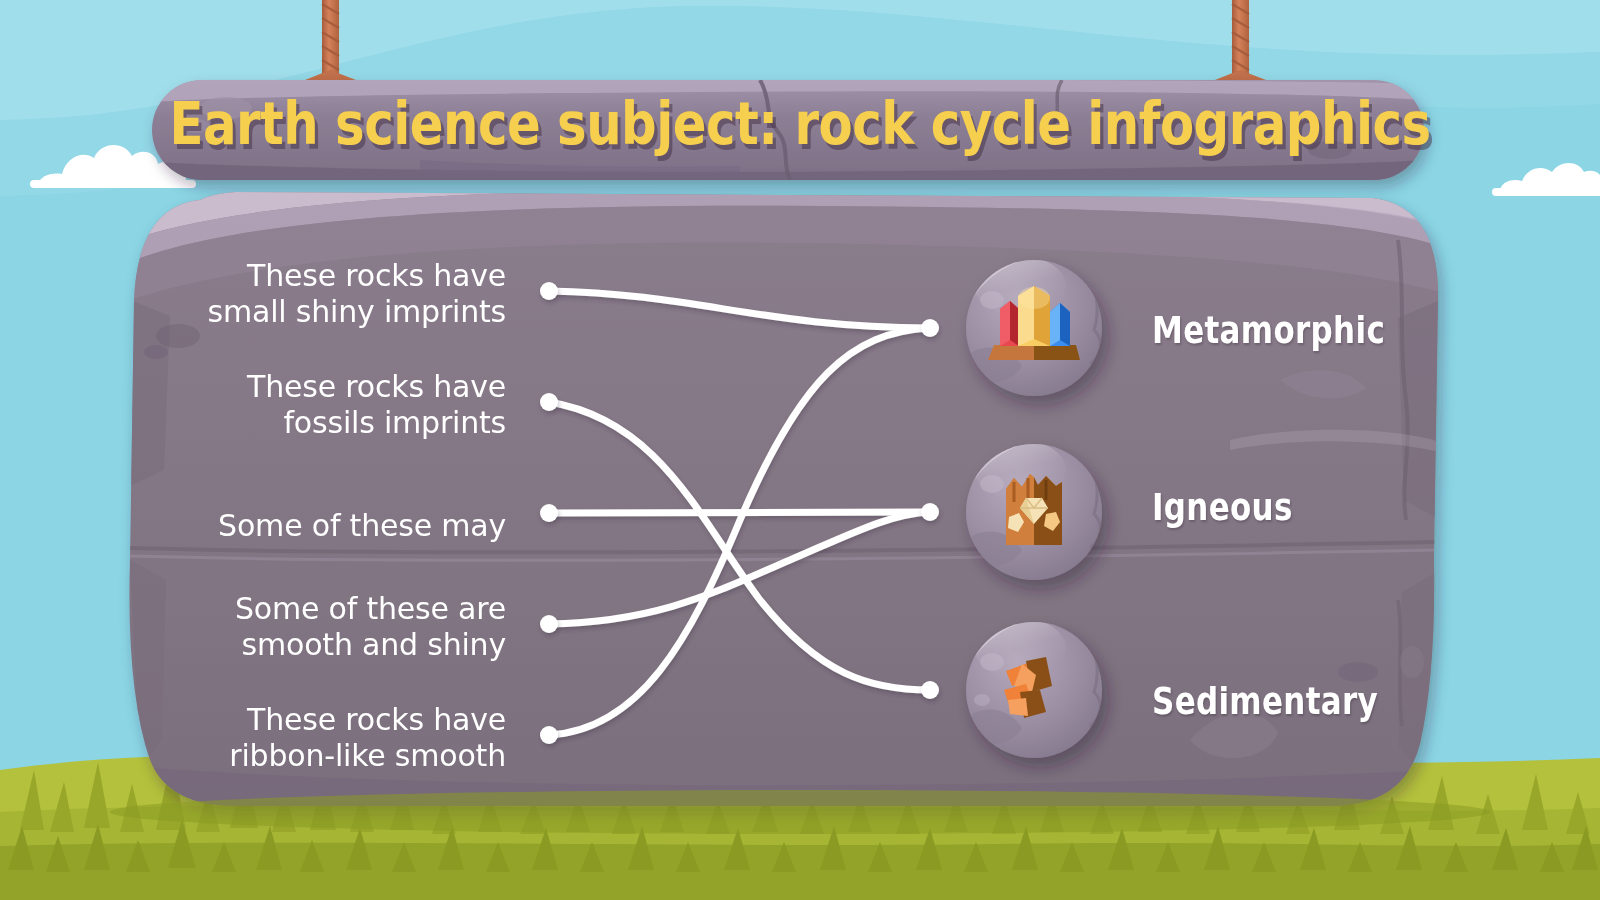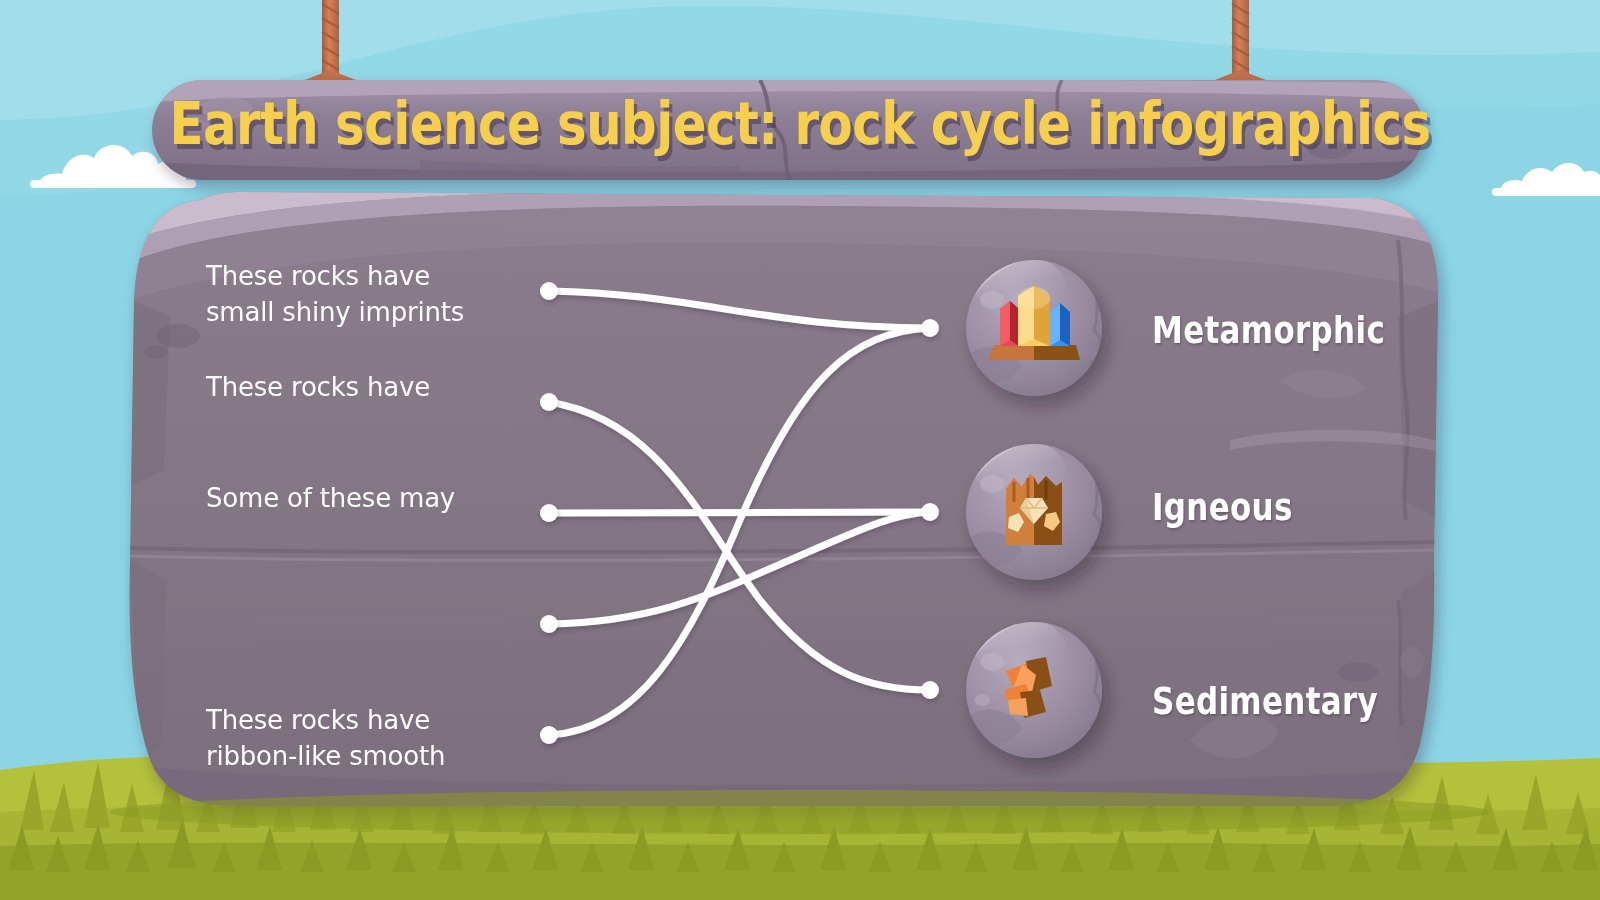--- a/index.html
+++ b/index.html
@@ -26,22 +26,23 @@
     transform-origin:center center;
     white-space:nowrap;
     pointer-events:none;
   }
 
   
   .prompt{
     position:absolute;
     width:300px;
     right:1094px;           
+    text-align:right;
     color:#ffffff;
-    font-size:26px;
+    font-size:30px;
     line-height:36px;
     font-family:"DejaVu Sans", sans-serif;
     font-weight:400;
     letter-spacing:-0.2px;
   }
   .prompt span{display:block;}
 
   
   .cat-label{
     position:absolute;
@@ -322,25 +323,28 @@
         <circle cx="930" cy="690" r="9"></circle>
       </g>
     </svg>
 
     <div class="prompt" style="top:258px">
       <span>These rocks have</span>
       <span>small shiny imprints</span>
     </div>
     <div class="prompt" style="top:369px">
       <span>These rocks have</span>
+      <span>fossils imprints</span>
     </div>
-    <div class="prompt" style="top:480px">
+    <div class="prompt" style="top:508px">
       <span>Some of these may</span>
     </div>
     <div class="prompt" style="top:591px">
+      <span>Some of these are</span>
+      <span>smooth and shiny</span>
     </div>
     <div class="prompt" style="top:702px">
       <span>These rocks have</span>
       <span>ribbon-like smooth</span>
     </div>
 
     <svg style="position:absolute;inset:0" viewBox="0 0 1600 900" width="1600" height="900">
 
       <g filter="url(#medalShadow)">
         <circle cx="1034" cy="328" r="68" fill="url(#gMedal)"></circle>

